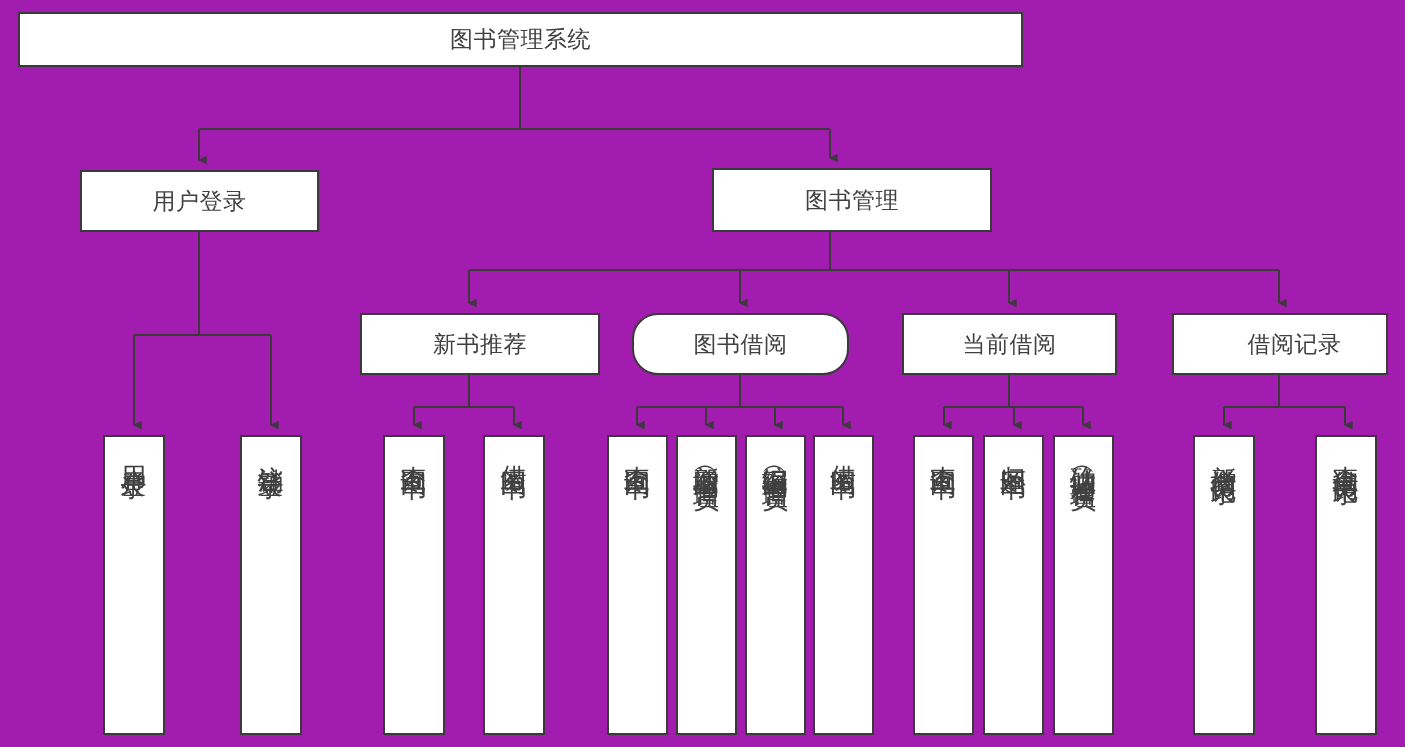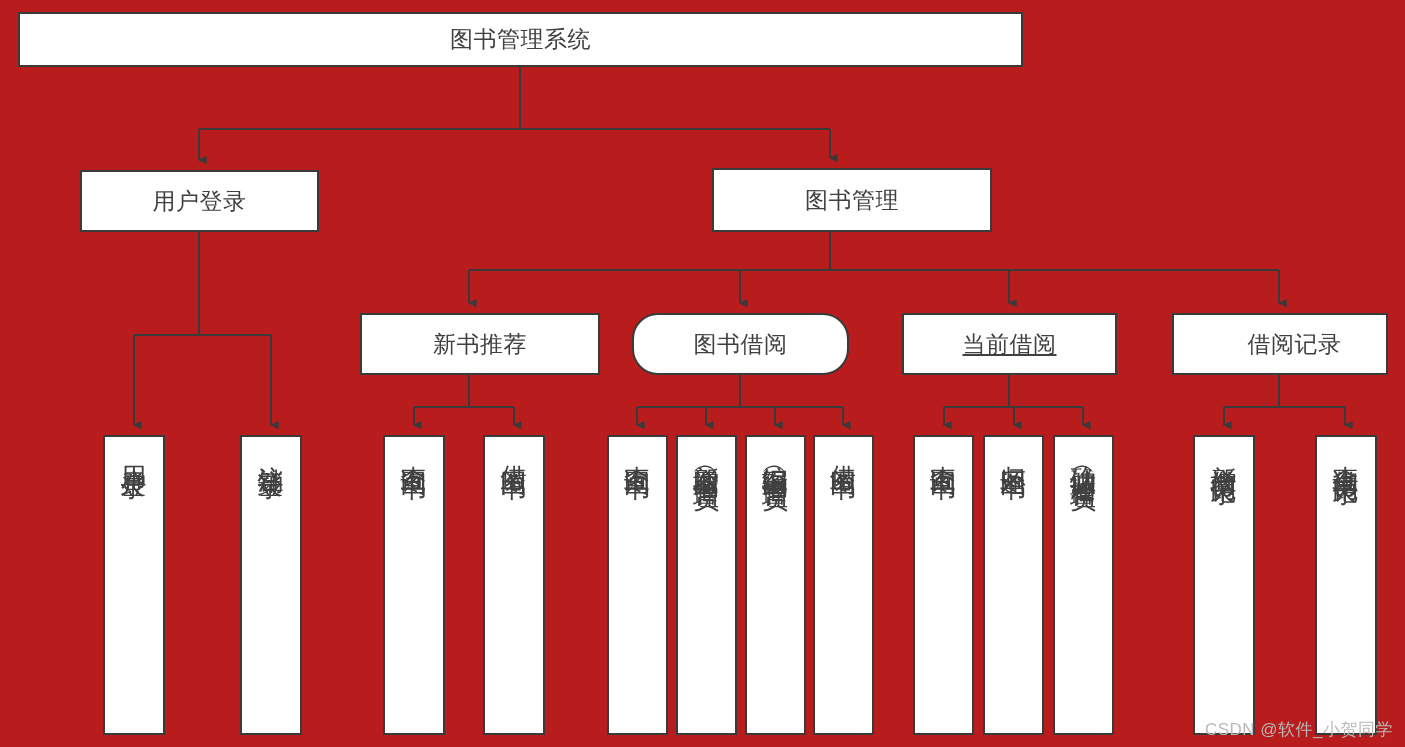--- a/index.html
+++ b/index.html
@@ -7,21 +7,21 @@
     padding: 0;
     background: #ffffff;
   }
   body {
     font-family: "Liberation Sans", "DejaVu Sans", sans-serif;
   }
   #diagram-root {
     position: relative;
     width: 1405px;
     height: 747px;
-    background: #b91c1c;
+    background: #a21caf;
     overflow: hidden;
   }
   svg#diagram-svg {
     position: absolute;
     left: 0;
     top: 0;
     width: 1405px;
     height: 747px;
   }
   .node-box {
@@ -141,21 +141,21 @@
   <div class="node-box node-horizontal" style="left:712px; top:168px; width:280px; height:64px;">
     <span class="node-label">图书管理</span>
   </div>
 
   <div class="node-box node-horizontal" style="left:360px; top:313px; width:240px; height:62px;">
     <span class="node-label">新书推荐</span>
   </div>
   <div class="node-box node-horizontal" style="left:632px; top:313px; width:217px; height:62px;border-radius:26px;">
     <span class="node-label">图书借阅</span>
   </div>
-  <div class="node-box node-horizontal" style="left:902px; top:313px; width:215px; height:62px;text-decoration:underline;">
+  <div class="node-box node-horizontal" style="left:902px; top:313px; width:215px; height:62px;">
     <span class="node-label">当前借阅</span>
   </div>
   <div class="node-box node-horizontal" style="left:1172px; top:313px; width:216px; height:62px;padding-left:29px;">
     <span class="node-label">借阅记录</span>
   </div>
 
   <div class="node-box node-vertical" style="left:103px; top:435px; width:62px; height:300px;">
     <span class="node-label">用户登录</span>
   </div>
   <div class="node-box node-vertical" style="left:240px; top:435px; width:62px; height:300px;">
@@ -192,15 +192,14 @@
     <span class="node-label">确认归还（管理员）</span>
   </div>
 
   <div class="node-box node-vertical" style="left:1193px; top:435px; width:62px; height:300px;">
     <span class="node-label">新增借阅记录</span>
   </div>
   <div class="node-box node-vertical" style="left:1315px; top:435px; width:62px; height:300px;">
     <span class="node-label">查询借阅记录</span>
   </div>
 
-  <div class="watermark">CSDN @软件_小贺同学</div>
 
 </div>
 
 </body></html>

